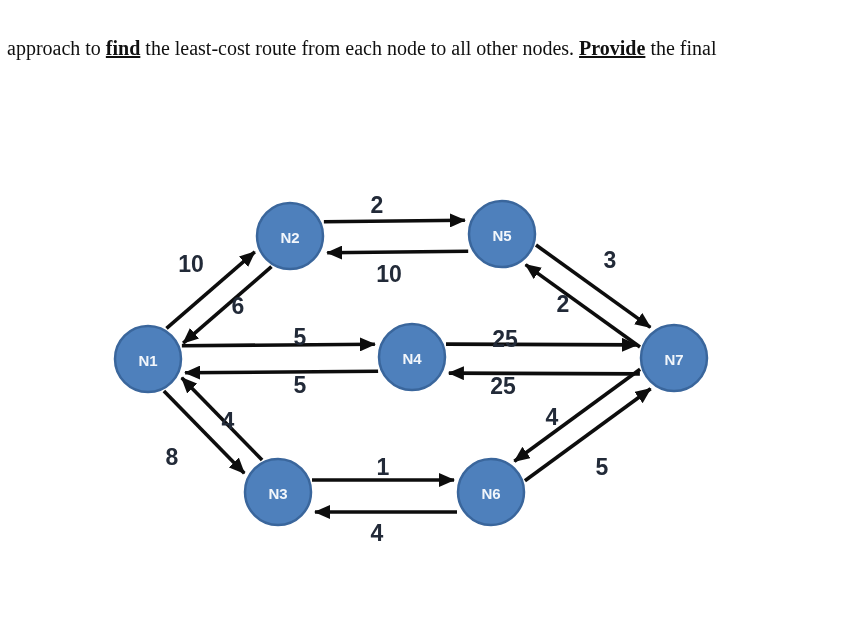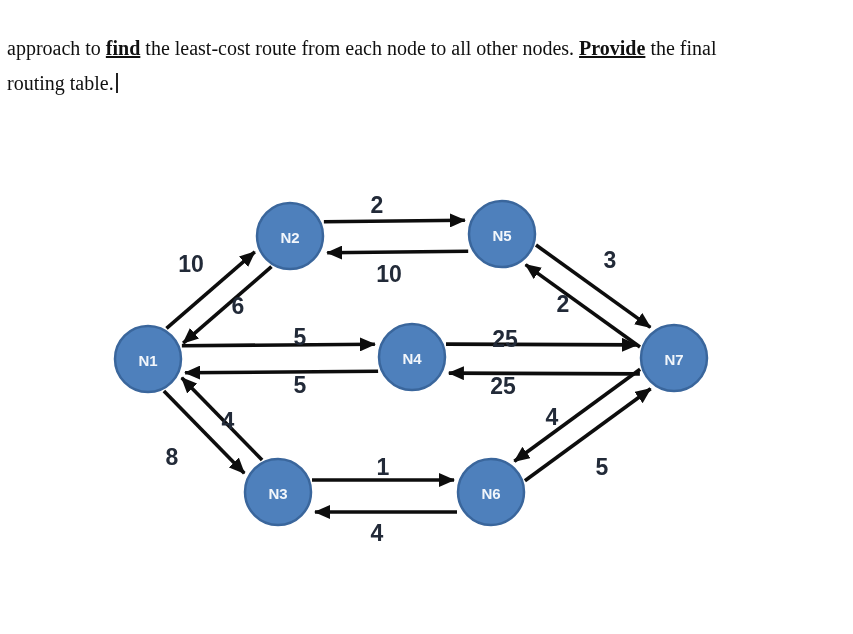--- a/index.html
+++ b/index.html
@@ -49,21 +49,20 @@
     fill: #f2f6fb;
   }
 </style>
 </head>
 <body>
 
 <div class="page">
 
   <div class="doc-text">
     <div class="doc-line"><span>approach to </span><span class="b-u">find</span><span> the least-cost route from each node to all other nodes. </span><span class="b-u">Provide</span><span> the final</span></div>
-    <div class="doc-line"><span>routing table.</span><span class="caret"></span></div>
   </div>
 
   <svg id="graph" width="853" height="634" viewBox="0 0 853 634">
       <defs>
         <marker id="arr" markerUnits="userSpaceOnUse" markerWidth="18" markerHeight="14" refX="15" refY="7" orient="auto">
           <path d="M0,0 L16,7 L0,14 Z" fill="#0d0d0d"></path>
         </marker>
       </defs>
       <line x1="323.9" y1="192.7" x2="464.9" y2="191.3" stroke="#0d0d0d" stroke-width="3.6" marker-end="url(#arr)"></line>
       <text x="377" y="176" text-anchor="middle" dominant-baseline="central" class="cost-label">2</text>

